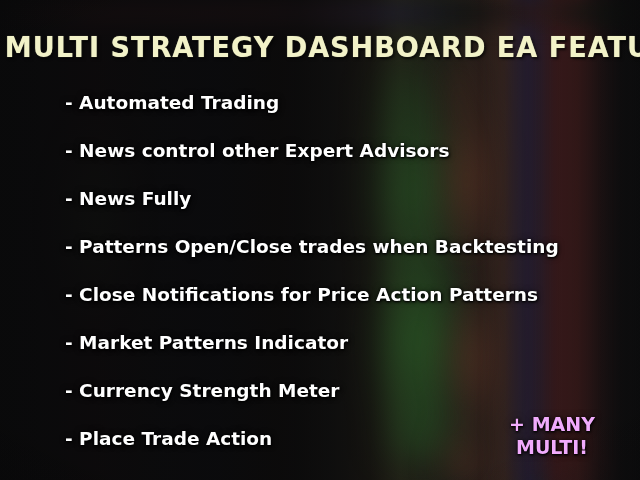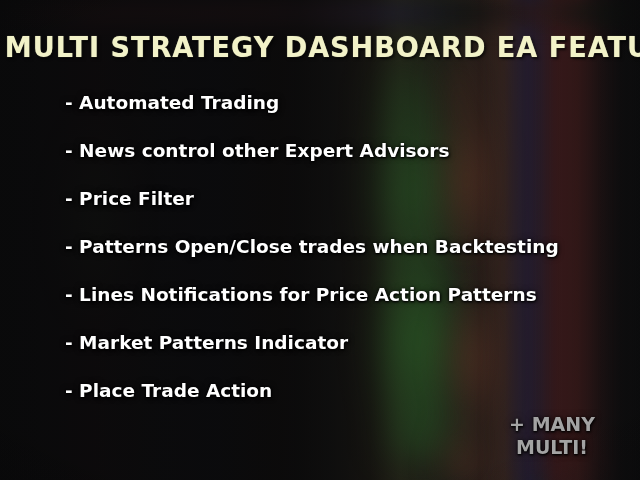--- a/index.html
+++ b/index.html
@@ -216,21 +216,21 @@
 
   .many-more {
     position: absolute;
     left: 496px;
     top: 413px;
     width: 112px;
     text-align: center;
     font-size: 19px;
     font-weight: bold;
     line-height: 23px;
-    color: #a3a3a3;
+    color: #f0abfc;
     text-shadow:
       0 1px 2px rgba(0,0,0,0.9),
       1px 1px 3px rgba(0,0,0,0.8),
       0 0 7px rgba(0,0,0,0.55);
   }
   .many-more .mm-line { display: block; }
 </style>
 </head>
 <body>
 
@@ -246,24 +246,25 @@
   <div class="bg-layer bg-scrim"></div>
   <div class="bg-layer bg-vignette"></div>
 
   <div class="content">
 
     <div class="slide-title">MULTI STRATEGY DASHBOARD EA FEATURES</div>
 
     <ul class="feature-list">
       <li class="feature-item">- Automated Trading</li>
       <li class="feature-item">- News control other Expert Advisors</li>
-      <li class="feature-item">- Price Filter</li>
+      <li class="feature-item">- News Fully</li>
       <li class="feature-item">- Patterns Open/Close trades when Backtesting</li>
-      <li class="feature-item">- Lines Notifications for Price Action Patterns</li>
+      <li class="feature-item">- Close Notifications for Price Action Patterns</li>
       <li class="feature-item">- Market Patterns Indicator</li>
+      <li class="feature-item">- Currency Strength Meter</li>
       <li class="feature-item">- Place Trade Action</li>
     </ul>
 
     <div class="many-more">
       <span class="mm-line">+ MANY</span>
       <span class="mm-line">MULTI!</span>
     </div>
 
   </div>
 </div>

